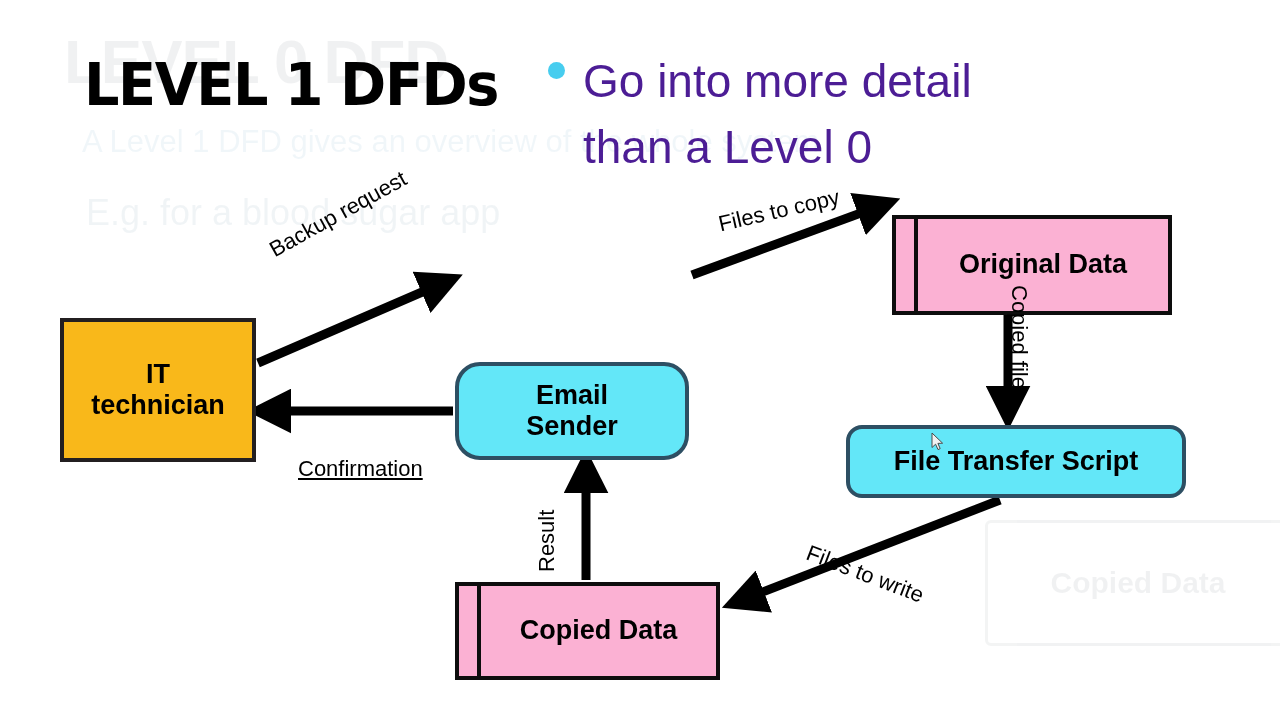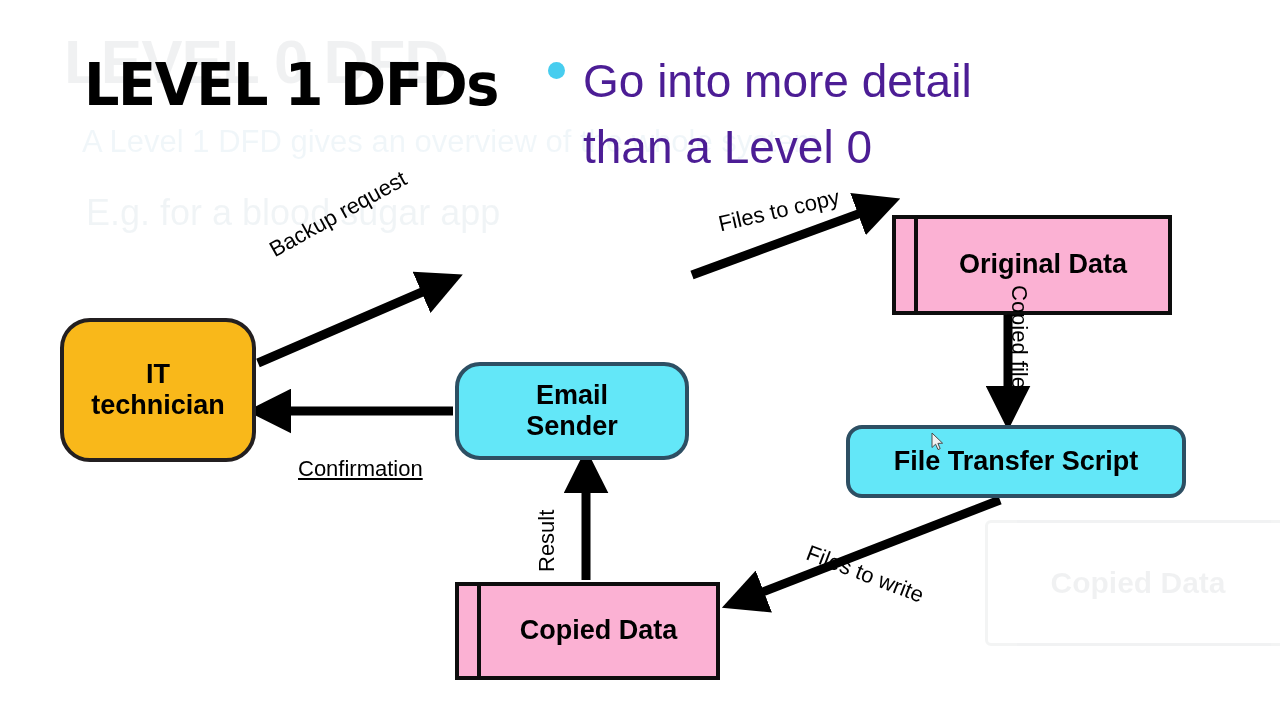--- a/index.html
+++ b/index.html
@@ -226,21 +226,21 @@
 
       <line x1="1008" y1="272" x2="1008" y2="409" stroke="#000000" stroke-width="9" marker-end="url(#ah)"></line>
 
       <line x1="1000" y1="500" x2="742" y2="600" stroke="#000000" stroke-width="9" marker-end="url(#ah)"></line>
 
       <line x1="586" y1="580" x2="586" y2="470" stroke="#000000" stroke-width="9" marker-end="url(#ah)"></line>
 
       <line x1="453" y1="411" x2="268" y2="411" stroke="#000000" stroke-width="9" marker-end="url(#ah)"></line>
     </svg>
 
-    <div class="node entity" style="left:60px; top:318px; width:196px; height:144px;border-radius:30px;">
+    <div class="node entity" style="left:60px; top:318px; width:196px; height:144px;">
       <span style="white-space:pre-line;">IT
 technician</span>
     </div>
 
 
     <div class="node process" style="left:455px; top:362px; width:234px; height:98px;border-radius:25px;">
       <span style="white-space:pre-line;">Email
 Sender</span>
     </div>
 

